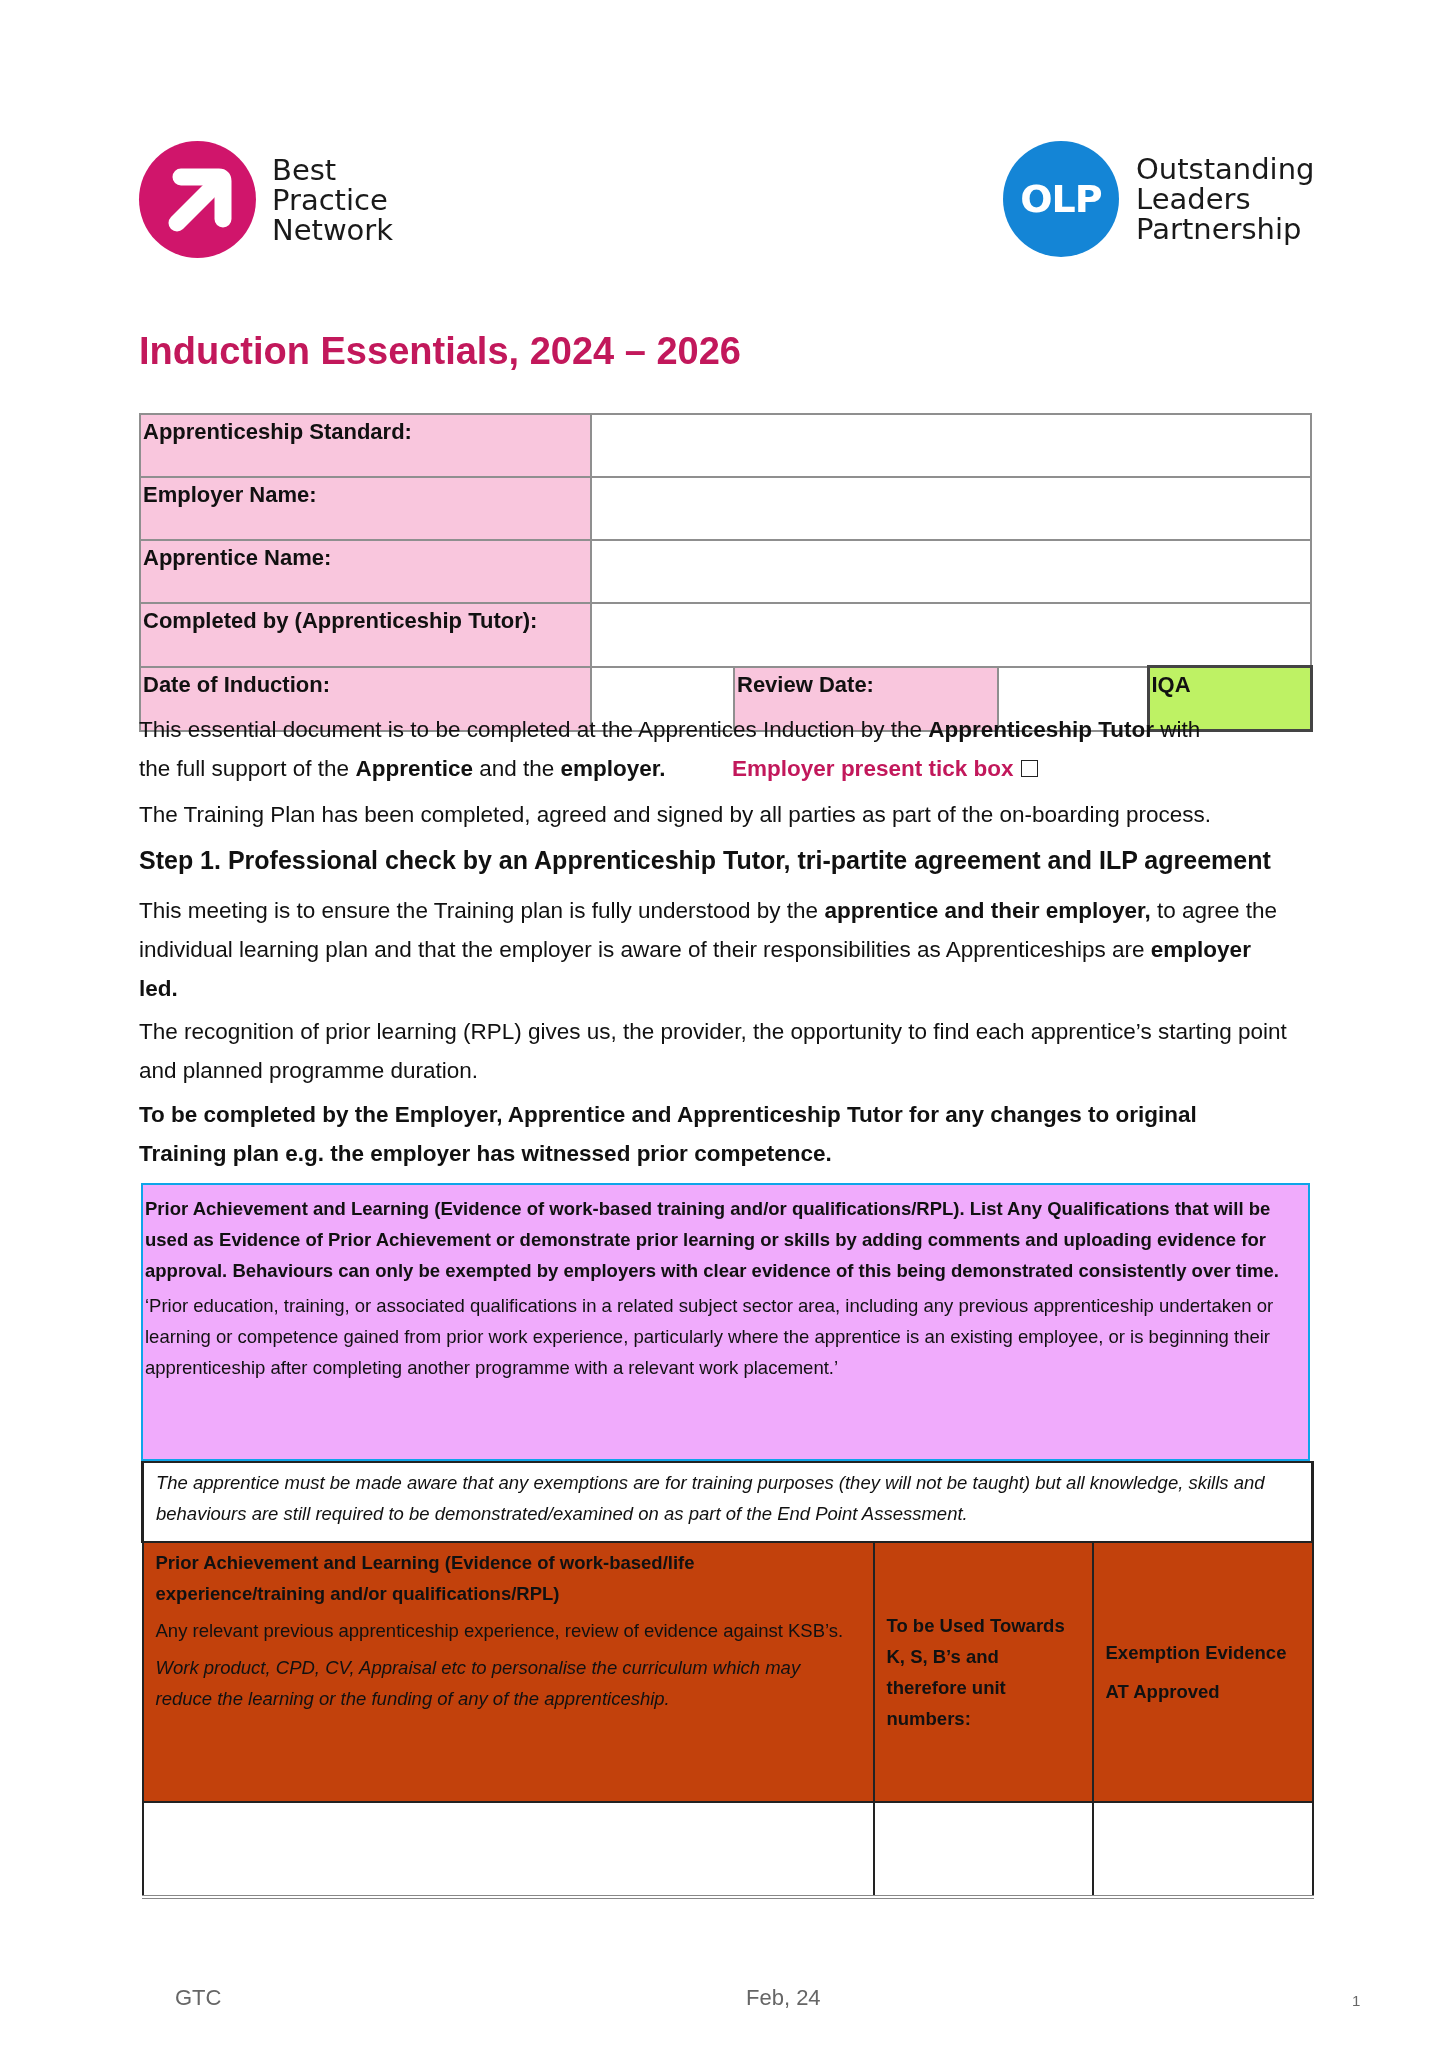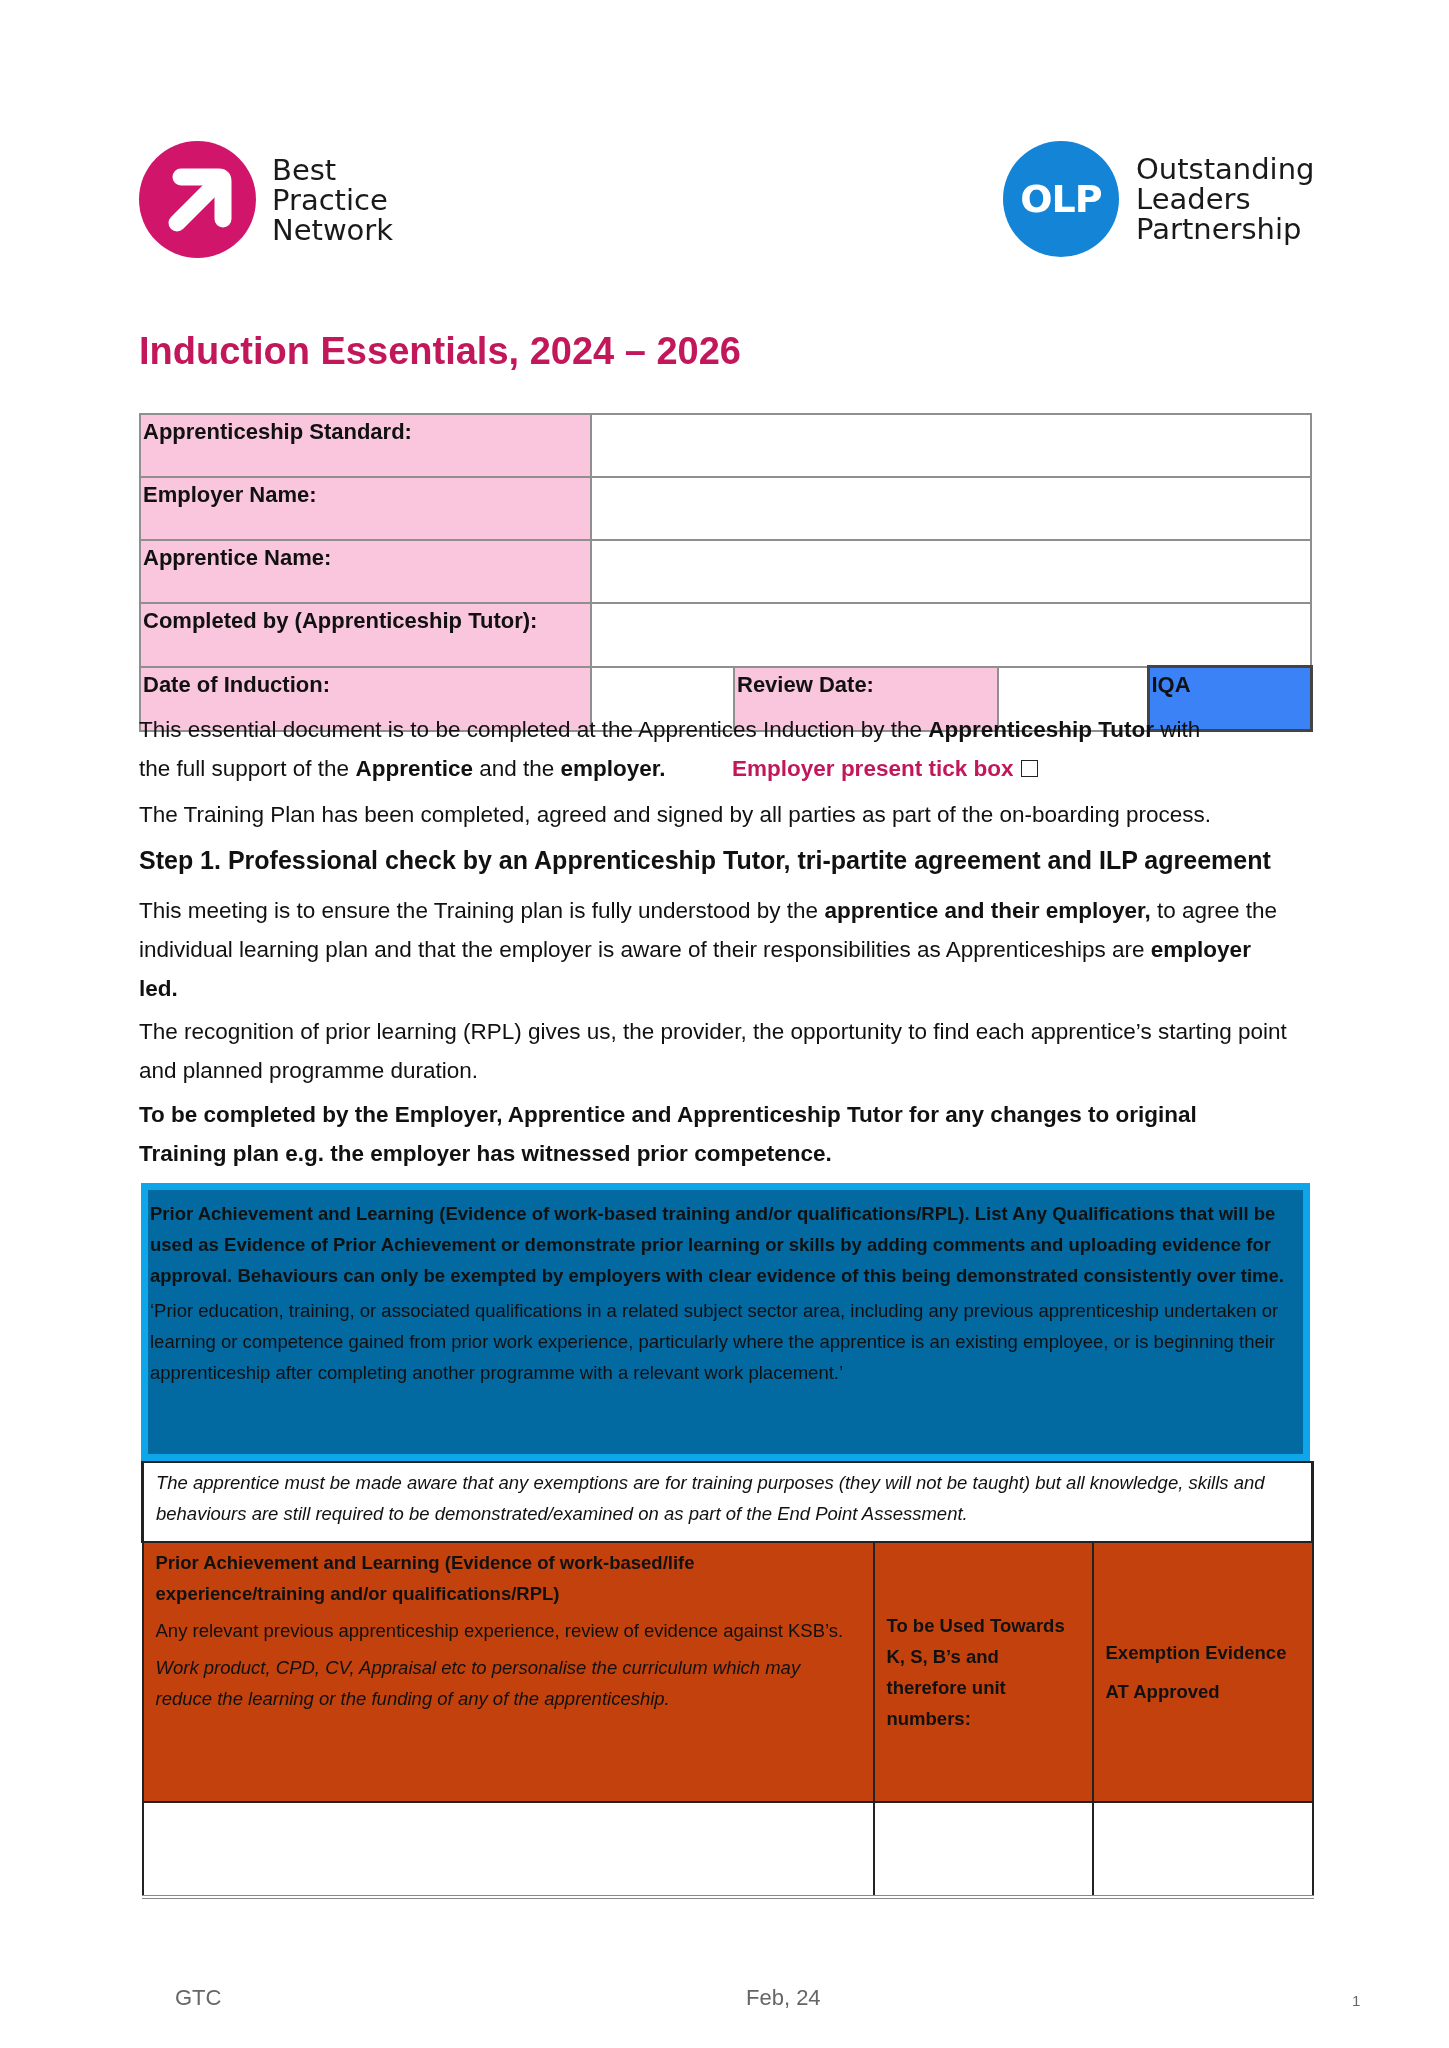--- a/index.html
+++ b/index.html
@@ -19,32 +19,32 @@
   .olp-text { margin-left: 17px; font-family: "DejaVu Sans", sans-serif; font-size: 29px; line-height: 30px; color: #1a1a1a; }
   .olp-text div { white-space: nowrap; }
 
   
   .title { position: absolute; left: 139px; top: 330px; font-size: 38px; font-weight: bold; color: #c2185b; white-space: nowrap; }
 
   
   .info-table { position: absolute; left: 139px; top: 413px; width: 1171px; border-collapse: collapse; table-layout: fixed; }
   .info-table td { border: 2px solid #8f8f8f; height: 53px; vertical-align: top; padding: 4px 2px; font-size: 22px; font-weight: bold; }
   .pink { background: #f9c6dd; }
-  .iqa { background: #3b82f6; border: 3px solid #444 !important; }
+  .iqa { background: #bef264; border: 3px solid #444 !important; }
   .white { background: #fff; }
 
   
   .para { position: absolute; left: 139px; width: 1180px; font-size: 22.5px; line-height: 39px; color: #111; }
   .para b { font-weight: bold; }
   .tick-label { color: #c2185b; font-weight: bold; }
   .tick-box { display: inline-block; width: 15px; height: 15px; border: 1.5px solid #222; vertical-align: -1px; margin-left: 8px; background: #fff; }
   .step-heading { position: absolute; left: 139px; top: 846px; font-size: 25px; font-weight: bold; white-space: nowrap; }
 
   
-  .prior-box { position: absolute; left: 141px; top: 1183px; width: 1169px; height: 278px; background: #0369a1; border: 7px solid #0ea5e9; box-sizing: border-box; padding: 8px 2px; }
+  .prior-box { position: absolute; left: 141px; top: 1183px; width: 1169px; height: 278px; background: #f0abfc; border: 2px solid #0ea5e9; box-sizing: border-box; padding: 8px 2px; }
   .prior-box .bold-p { font-size: 18.5px; font-weight: bold; line-height: 31px; margin: 0 0 4px 0; }
   .prior-box .reg-p { font-size: 18.5px; line-height: 31px; margin: 0; }
 
   
   .lower-table { position: absolute; left: 141px; top: 1461px; width: 1170px; border-collapse: collapse; table-layout: fixed; }
   .lower-table td { border: 2px solid #222; vertical-align: top; padding: 4px 12px; font-size: 18.5px; line-height: 31px; }
   .lower-table .note { background: #fff; font-style: italic; height: 70px; border-left: 3px solid #222; border-right: 3px solid #222; }
   .lower-table .col-head { background: #c2410c; height: 250px; margin-left: 40px; }
   .lower-table .col-mid { vertical-align: middle; font-weight: bold; font-size: 18.5px; line-height: 31px; }
   .lower-table .empty { height: 84px; background: #fff; border-bottom: 4px double #888; }

